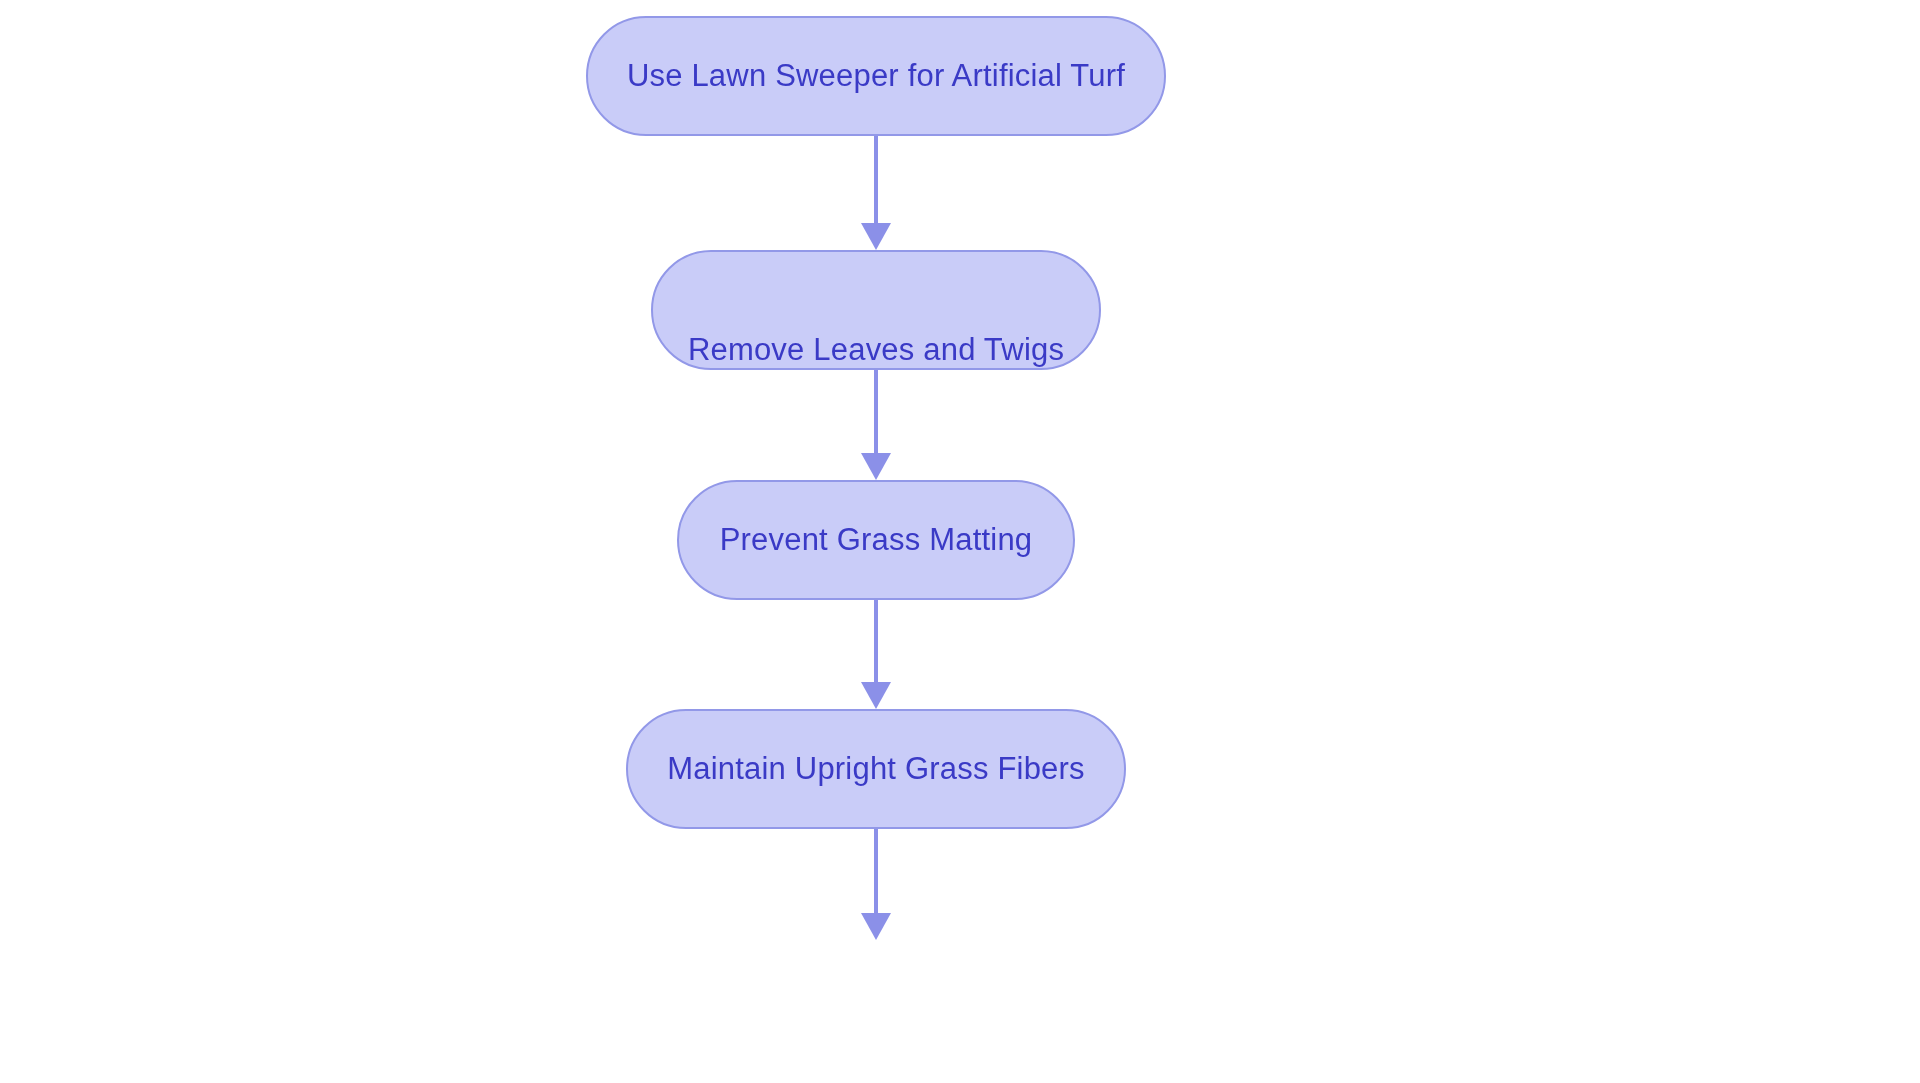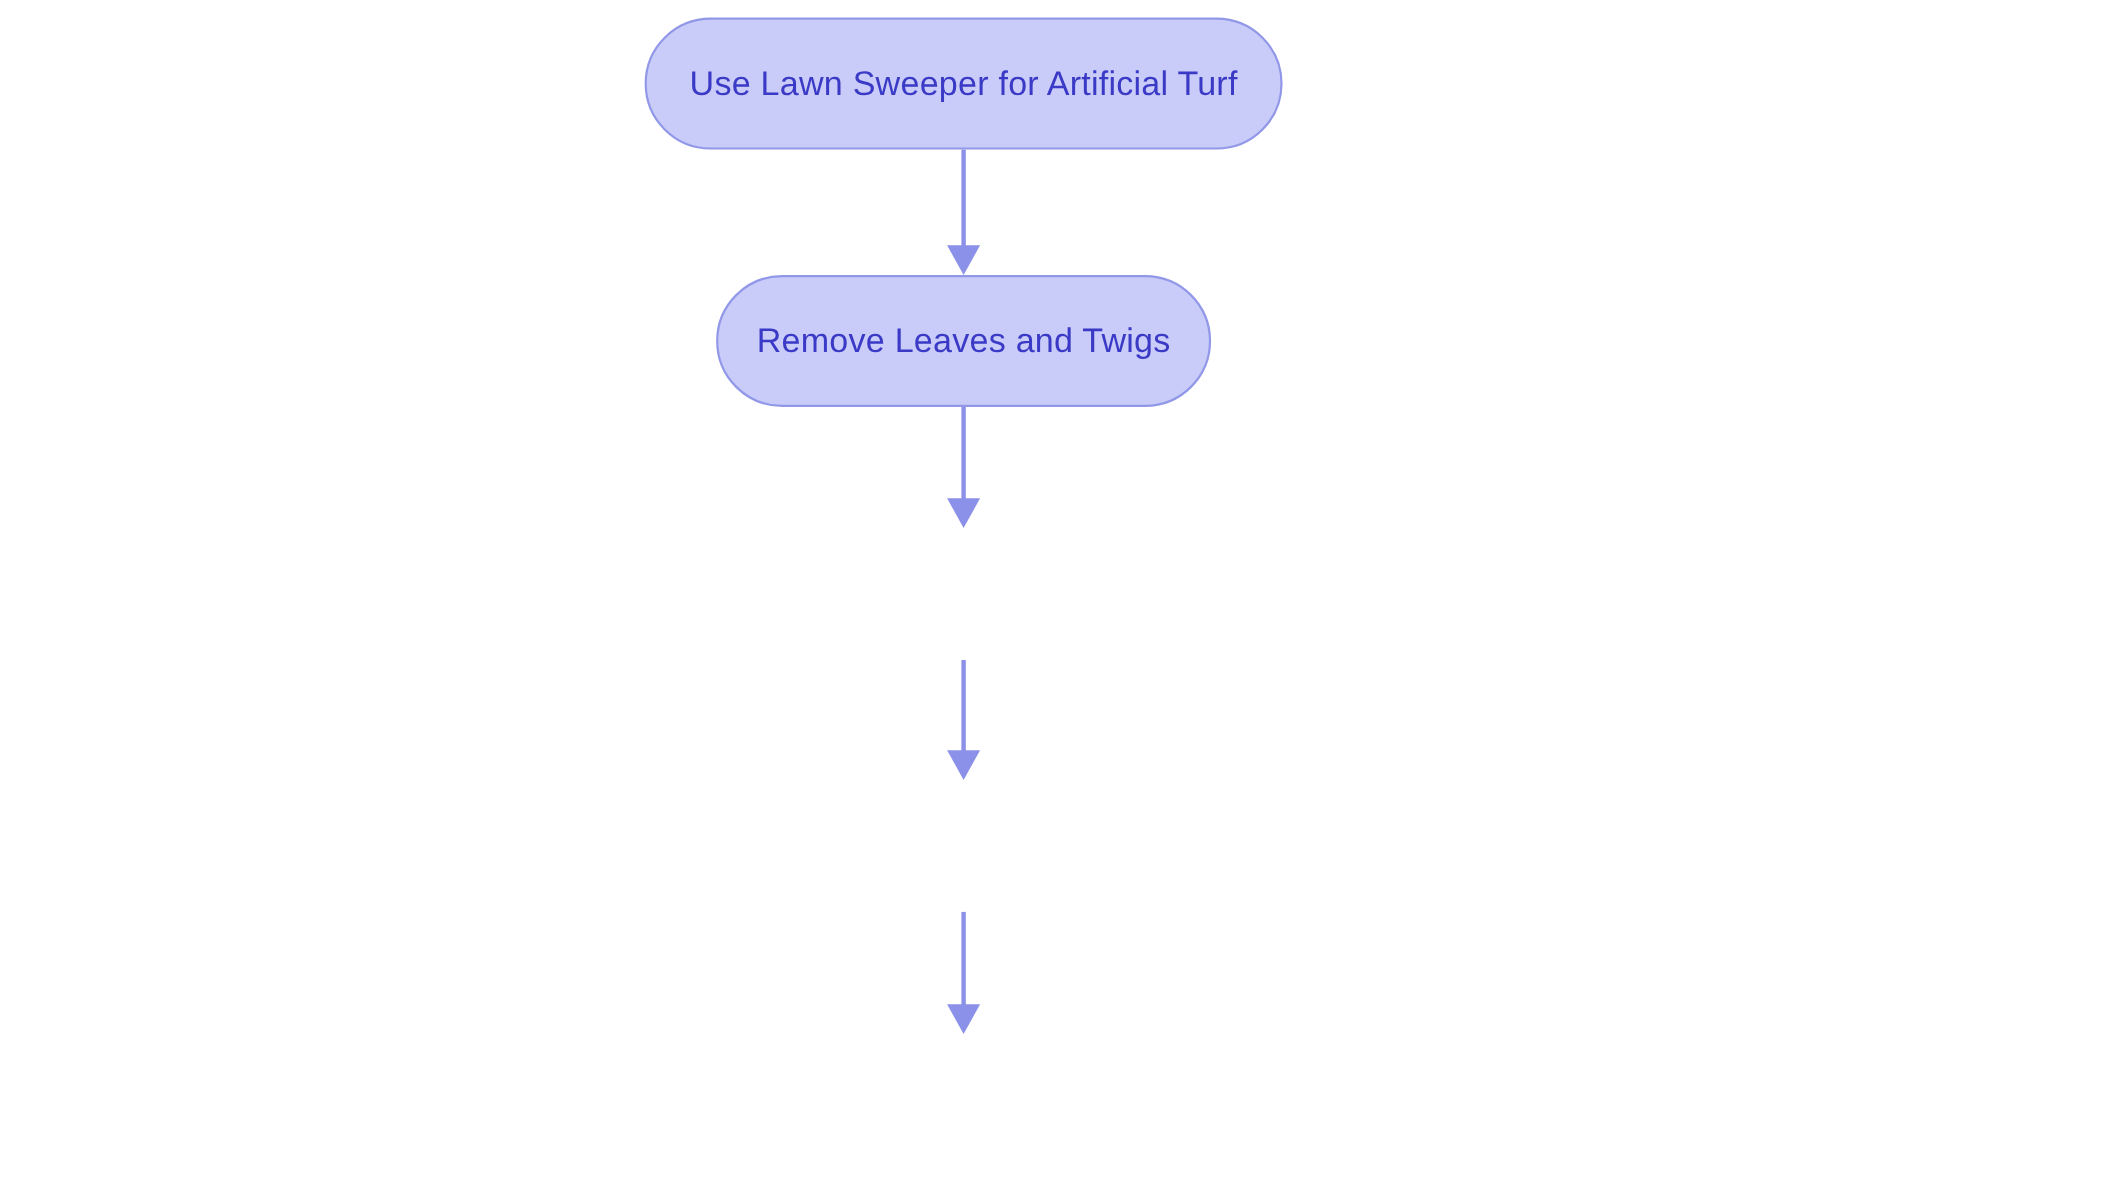--- a/index.html
+++ b/index.html
@@ -29,21 +29,21 @@
     justify-content: center;
     text-align: center;
     color: #3a3ac6;
     font-size: 31px;
     font-weight: 500;
     letter-spacing: 0.2px;
     white-space: nowrap;
     padding: 0 24px;
   }
   .n1 { top: 16px;  width: 580px; }
-  .n2 { top: 250px; width: 450px; }
+  .n2 { top: 250px; width: 450px; align-items: flex-end; }
   .n3 { top: 480px; width: 398px; }
   .n4 { top: 709px; width: 500px; }
   .n5 { top: 940px; width: 875px; }
 
   .arrow {
     position: absolute;
     left: 50%;
     transform: translateX(-50%);
     width: 30px;
   }
@@ -89,26 +89,32 @@
 
   <div class="node n2">
     <span>Remove Leaves and Twigs</span>
   </div>
 
   <div class="arrow a2">
     <div class="shaft"></div>
     <div class="head"></div>
   </div>
 
+  <div class="node n3">
+    <span>Prevent Grass Matting</span>
+  </div>
 
   <div class="arrow a3">
     <div class="shaft"></div>
     <div class="head"></div>
   </div>
 
+  <div class="node n4">
+    <span>Maintain Upright Grass Fibers</span>
+  </div>
 
   <div class="arrow a4">
     <div class="shaft"></div>
     <div class="head"></div>
   </div>
 
 
 </div>
 
 </body></html>

